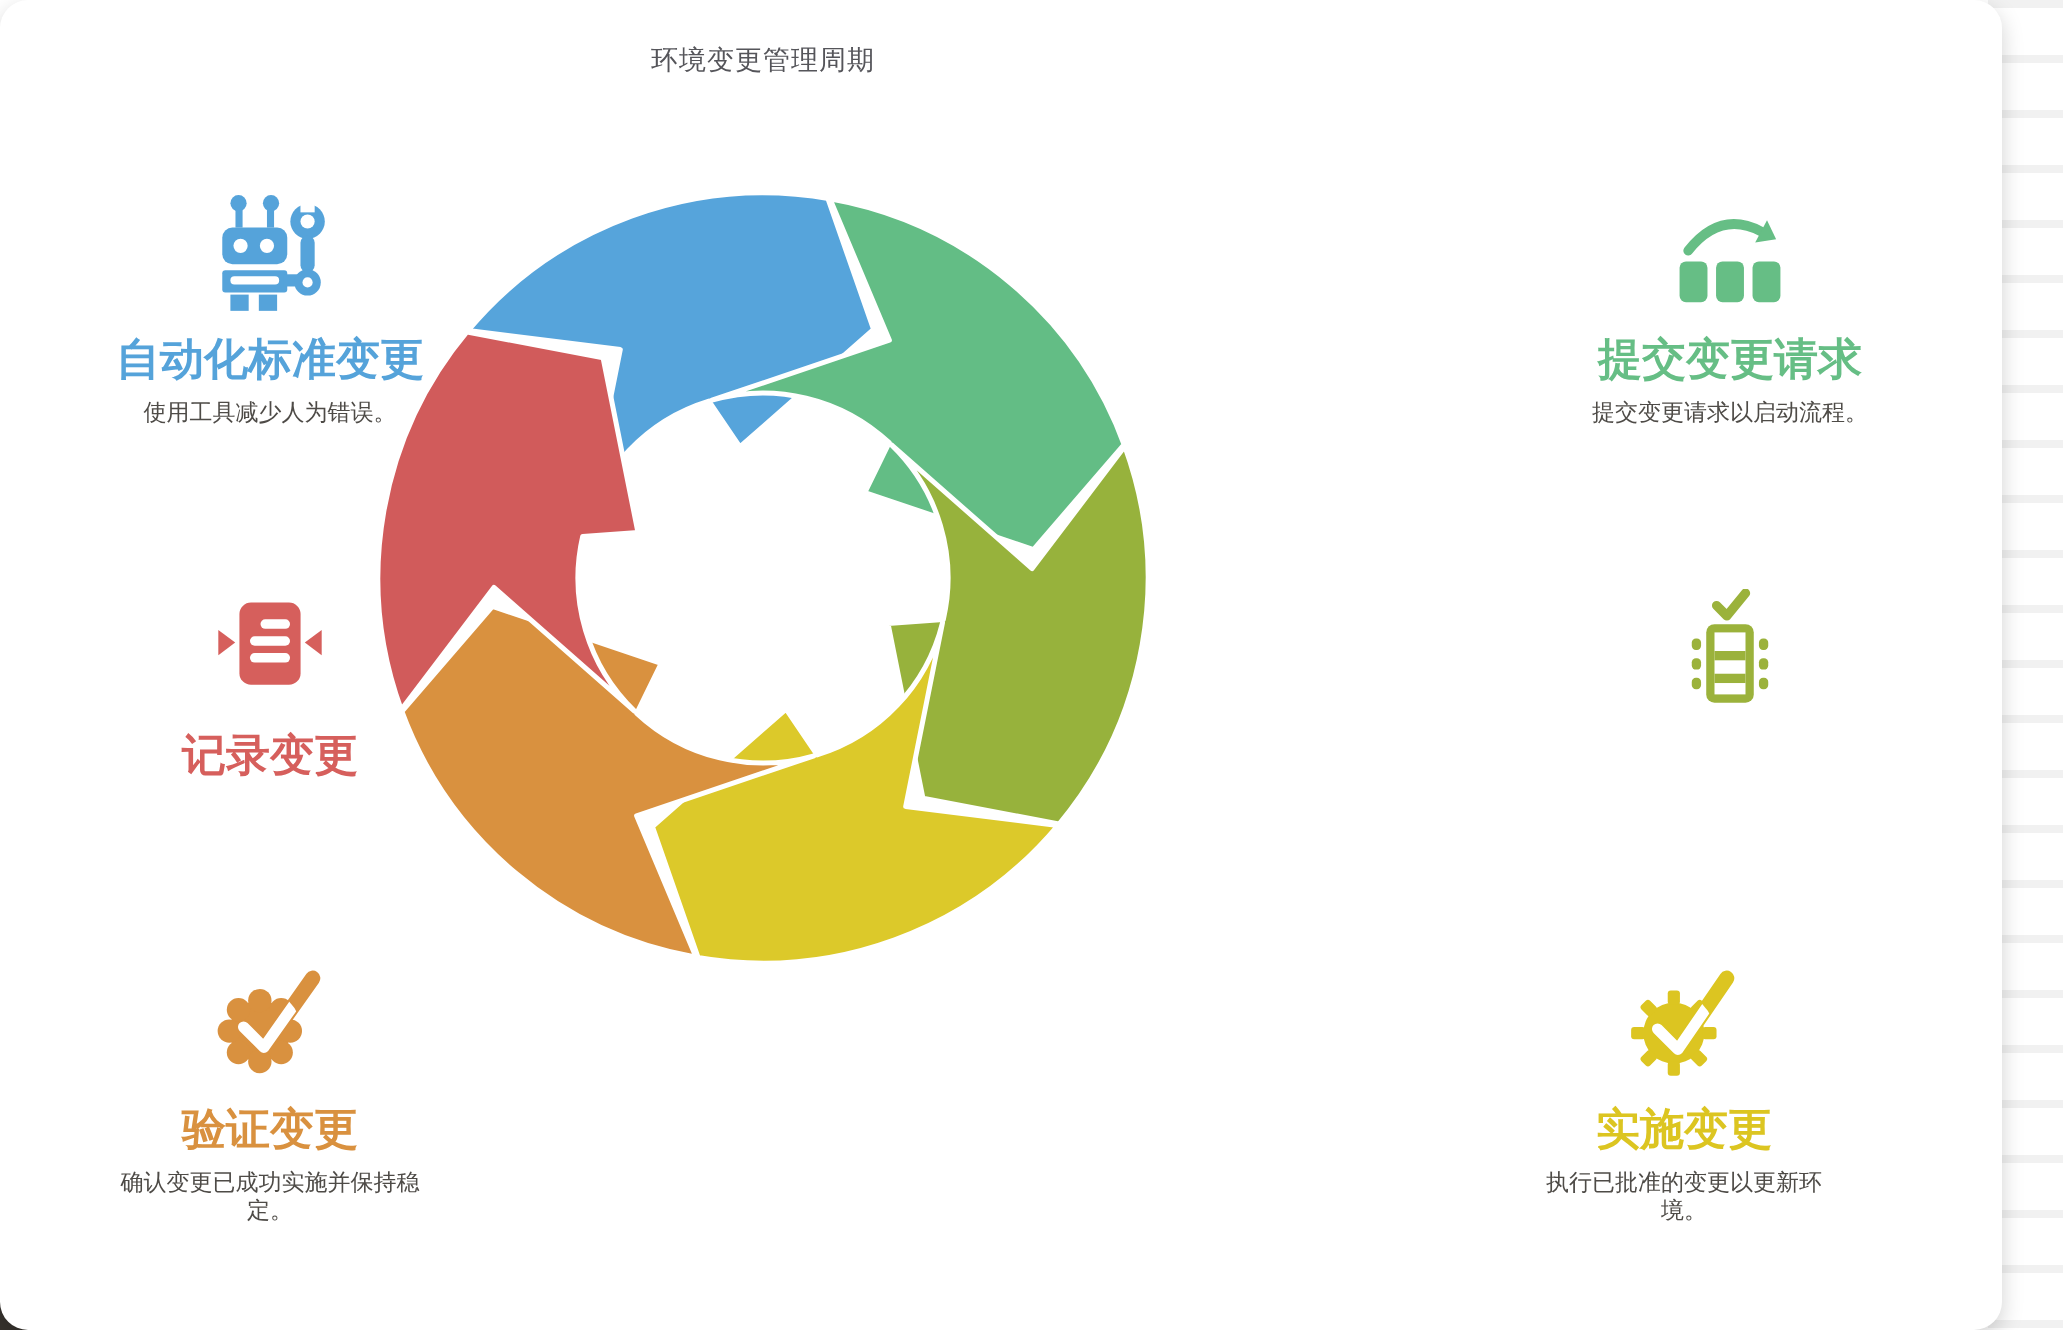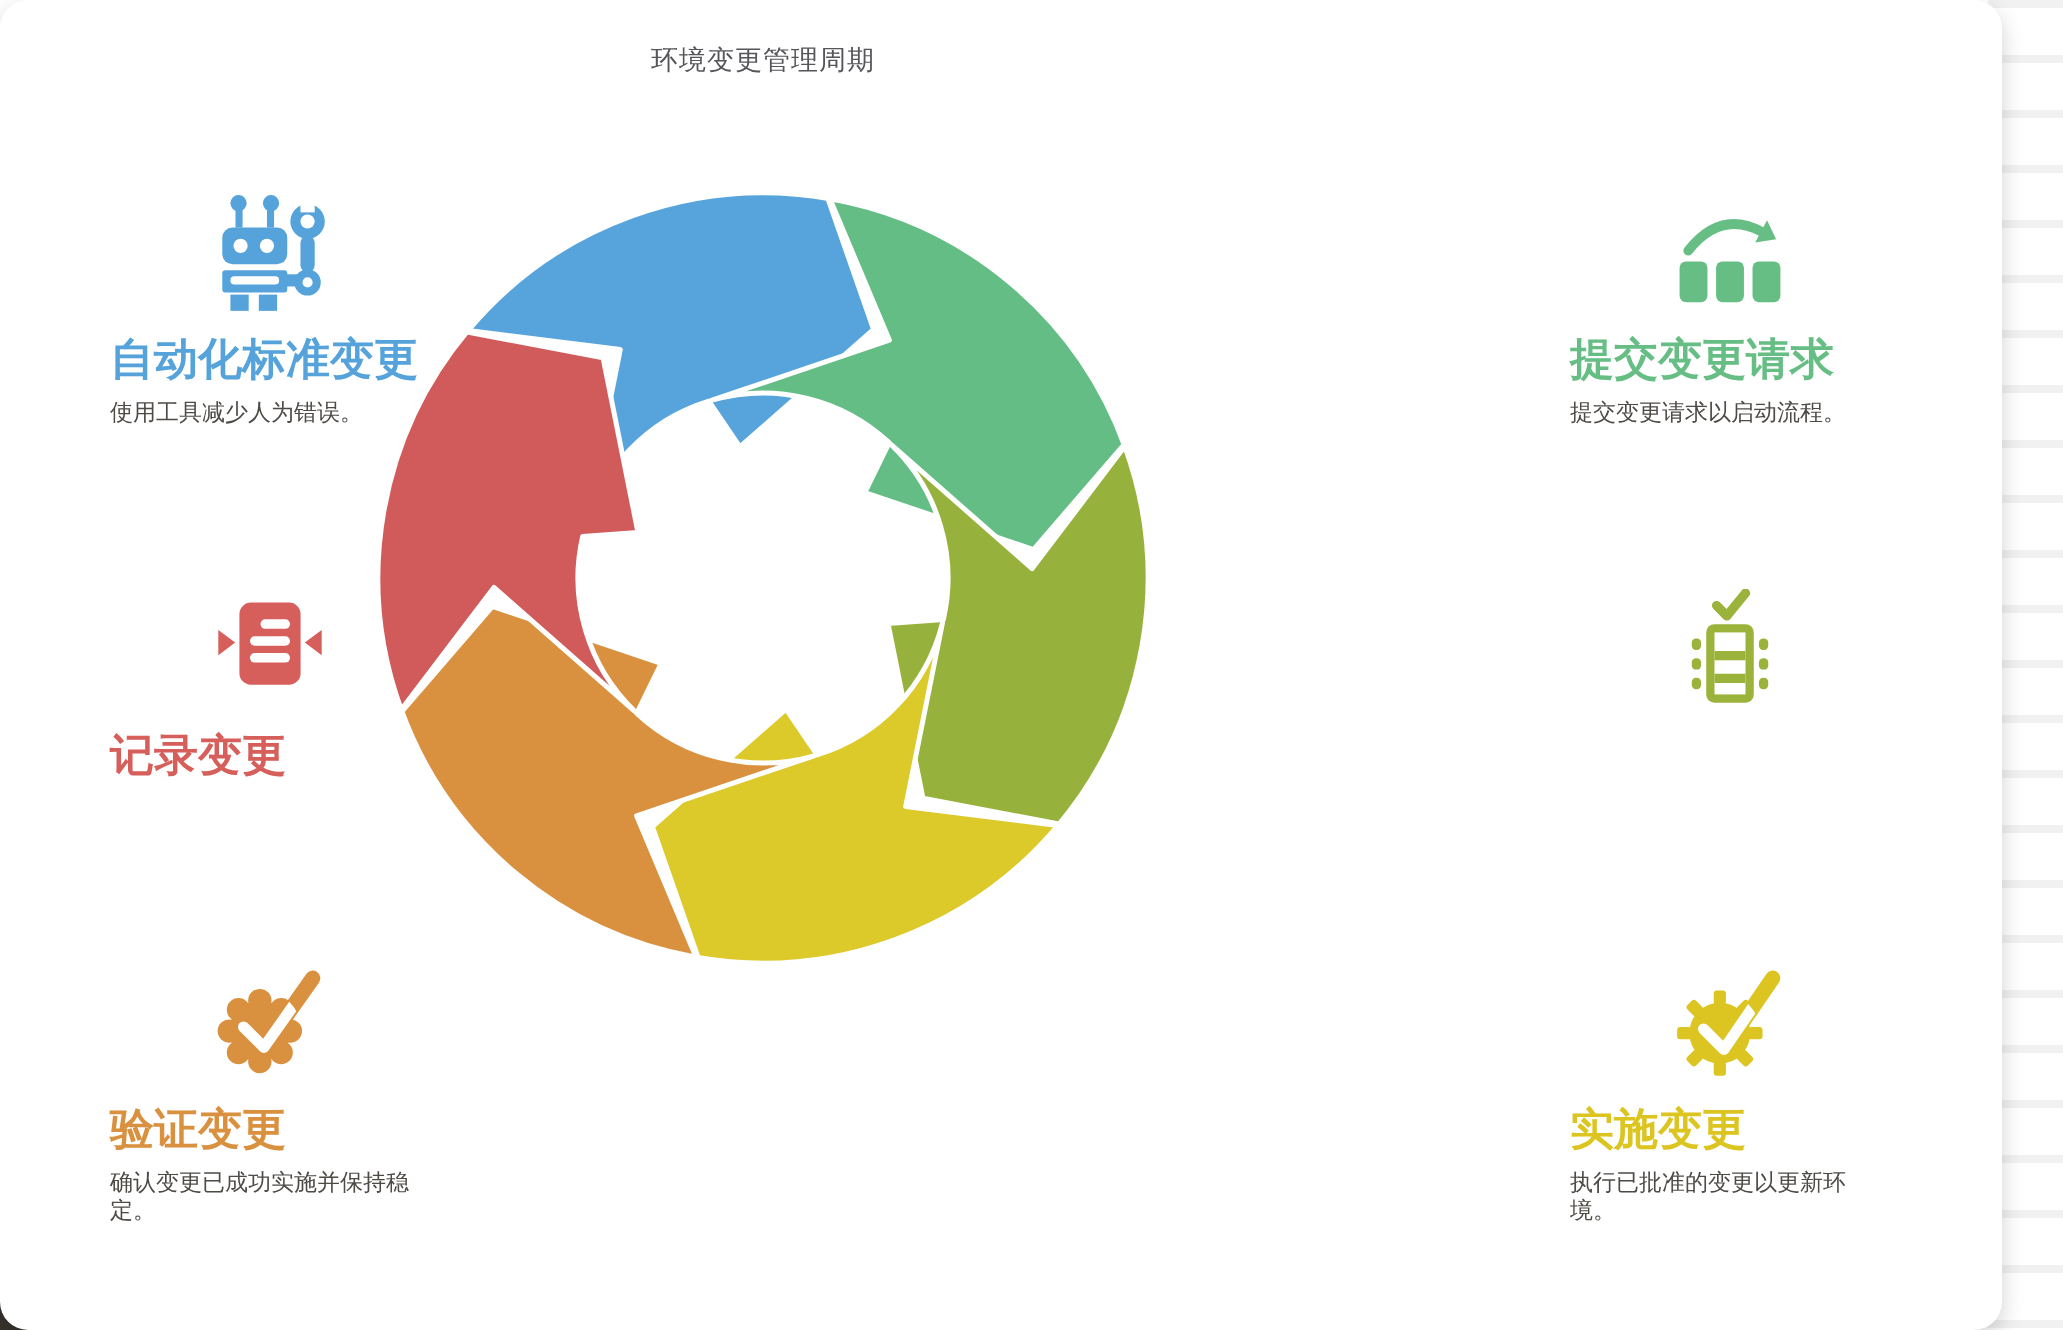--- a/index.html
+++ b/index.html
@@ -21,30 +21,30 @@
   .card{
     position:absolute;left:0;top:0;width:2002px;height:1330px;
     background:#ffffff;border-radius:28px;
     box-shadow:0 8px 22px rgba(0,0,0,0.18);
   }
   .title{
     position:absolute;left:363px;top:42px;width:800px;
     text-align:center;font-size:27px;color:#55555a;letter-spacing:1px;
   }
   #cycle-svg{position:absolute;left:0;top:0;pointer-events:none;}
-  .step{position:absolute;width:320px;}
+  .step{position:absolute;width:320px;text-align:center;}
   .icon-box{height:145px;display:flex;align-items:center;justify-content:center;}
   .step-heading{margin-top:8px;font-size:44px;font-weight:bold;line-height:1.1;}
   .step-body{margin-top:16px;font-size:23px;line-height:1.2;color:#4e4b47;}
   .step-l1{left:110px;top:182px;}
   .step-l2{left:110px;top:578px;}
   .step-l3{left:110px;top:952px;}
   .step-r1{left:1570px;top:182px;}
   .step-r2{left:1570px;top:578px;}
-  .step-r3{left:1570px;top:952px;}
+  .step-r3{left:1524px;top:952px;}
 </style>
 </head>
 <body>
 
 <div class="bg-stripes"></div>
 <div class="bg-dark-corner"></div>
 <div class="card"></div>
 
 <div class="title">环境变更管理周期</div>
 

